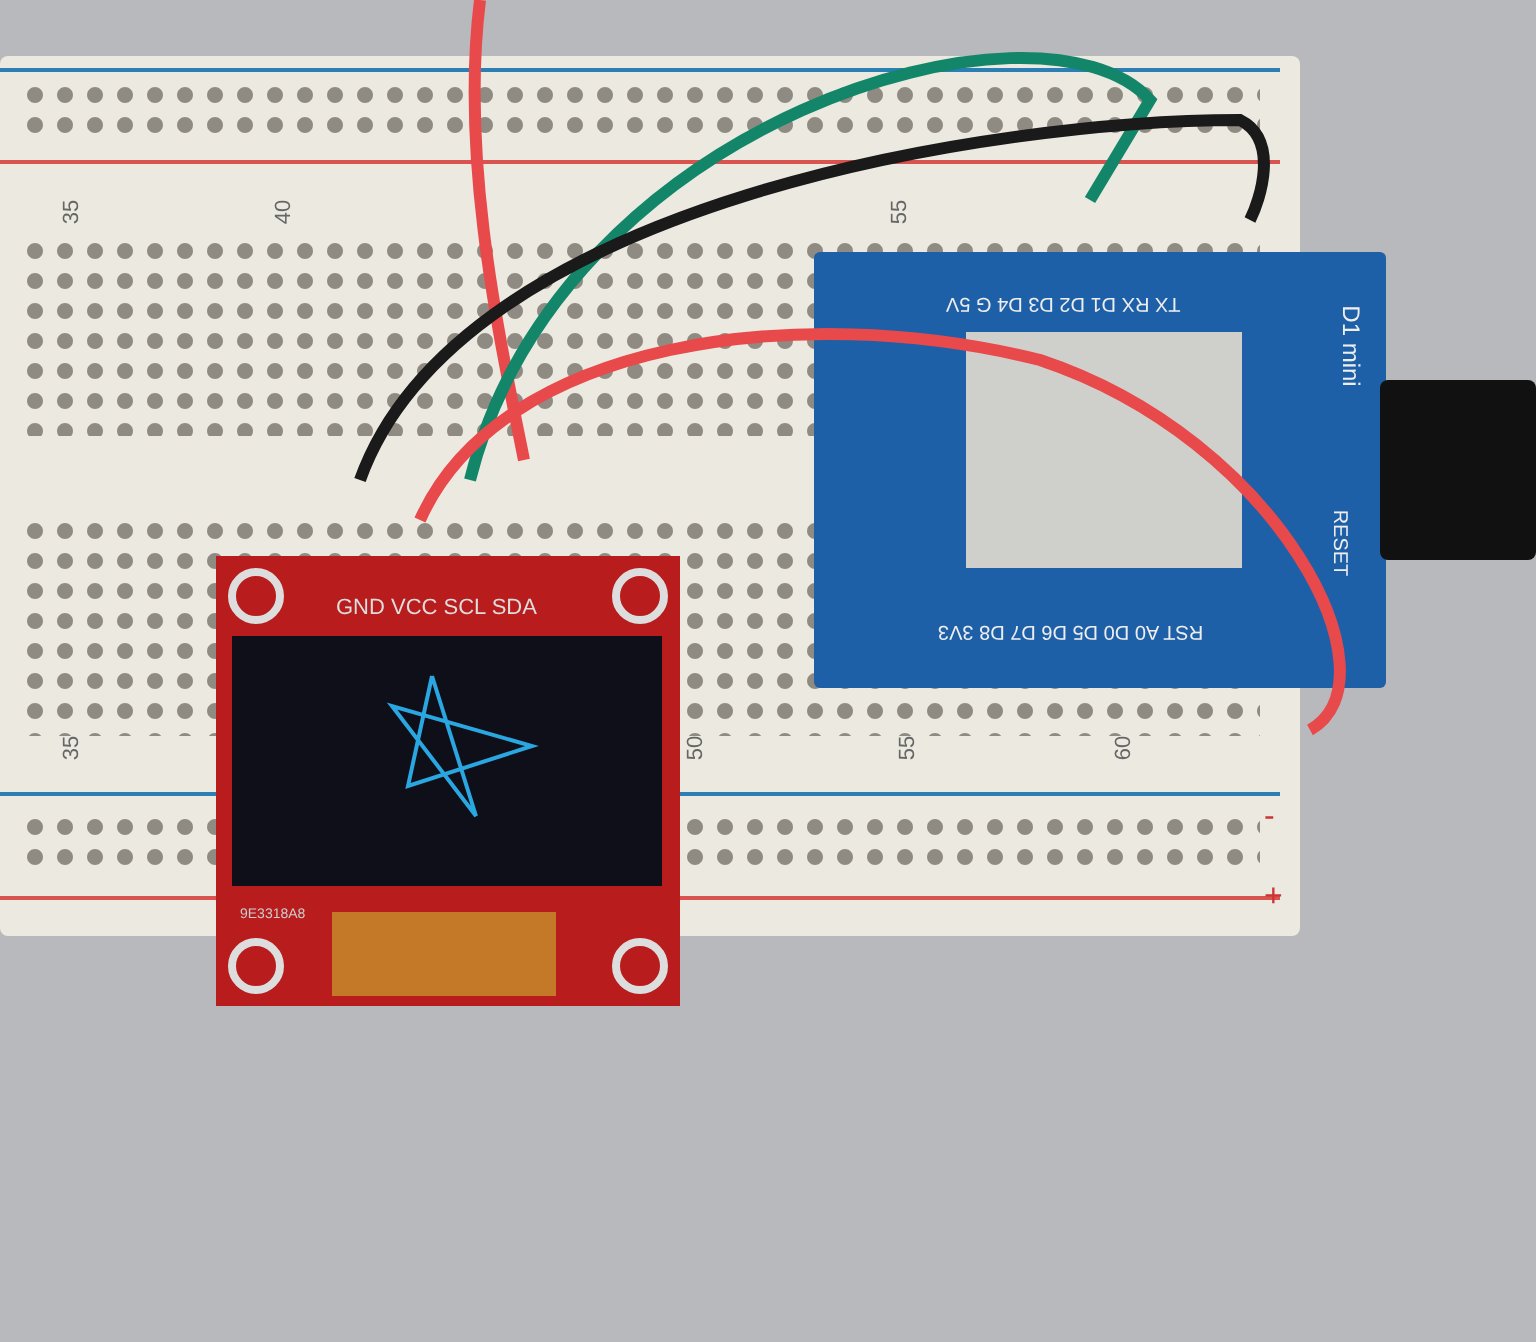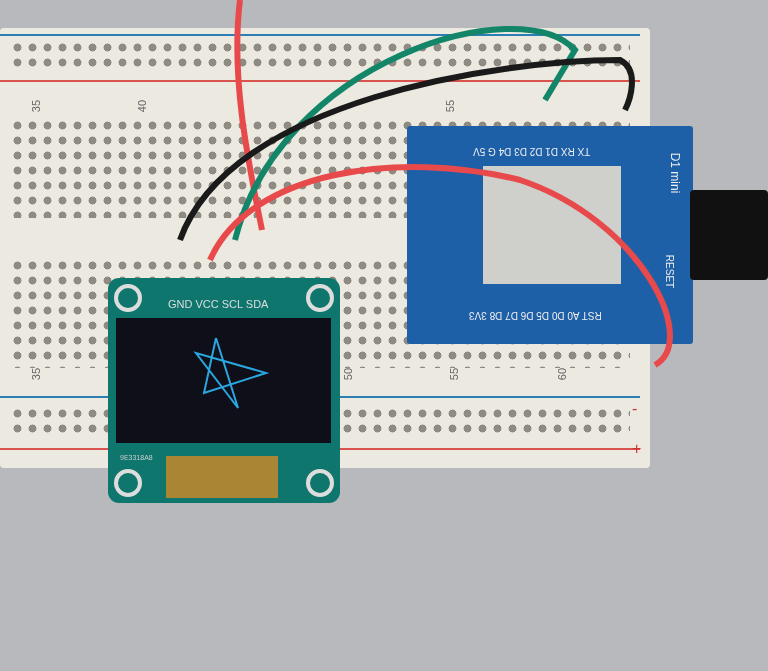--- a/index.html
+++ b/index.html
@@ -1,20 +1,20 @@
 <!DOCTYPE html>
 <html><head>
 <meta charset="utf-8">
 <style>
 body{margin:0;width:768px;height:671px;background:#b8b9bd;overflow:hidden;position:relative;font-family:"Liberation Sans",sans-serif;}
 .bb{position:absolute;left:0;top:28px;width:650px;height:440px;background:#ece9e1;border-radius:4px;}
 .rail{position:absolute;left:0;width:640px;height:2px;}
 .holes{position:absolute;left:10px;width:620px;background-image:radial-gradient(#8f8b82 35%,transparent 40%);background-size:15px 15px;}
 .num{position:absolute;font-size:11px;color:#666;transform:rotate(-90deg);}
-.oled{position:absolute;left:108px;top:278px;width:232px;height:225px;background:#0f766e;border-radius:11px;}
+.oled{position:absolute;left:108px;top:278px;width:232px;height:225px;background:#b91c1c;border-radius:0;}
 .screen{position:absolute;left:8px;top:40px;width:215px;height:125px;background:#0e0f18;}
 .pins{position:absolute;top:20px;left:60px;font-size:11px;color:#ddd;}
 .mount{position:absolute;width:20px;height:20px;border-radius:50%;border:4px solid #ddd;}
 .d1{position:absolute;left:407px;top:126px;width:286px;height:218px;background:#1e60a8;border-radius:3px;}
 .esp{position:absolute;left:76px;top:40px;width:138px;height:118px;background:#cfd0cc;}
 .lab{position:absolute;font-size:10px;color:#eee;white-space:nowrap;}
 .wire{position:absolute;fill:none;stroke-width:6px;}
 </style>
 </head>
 <body>

